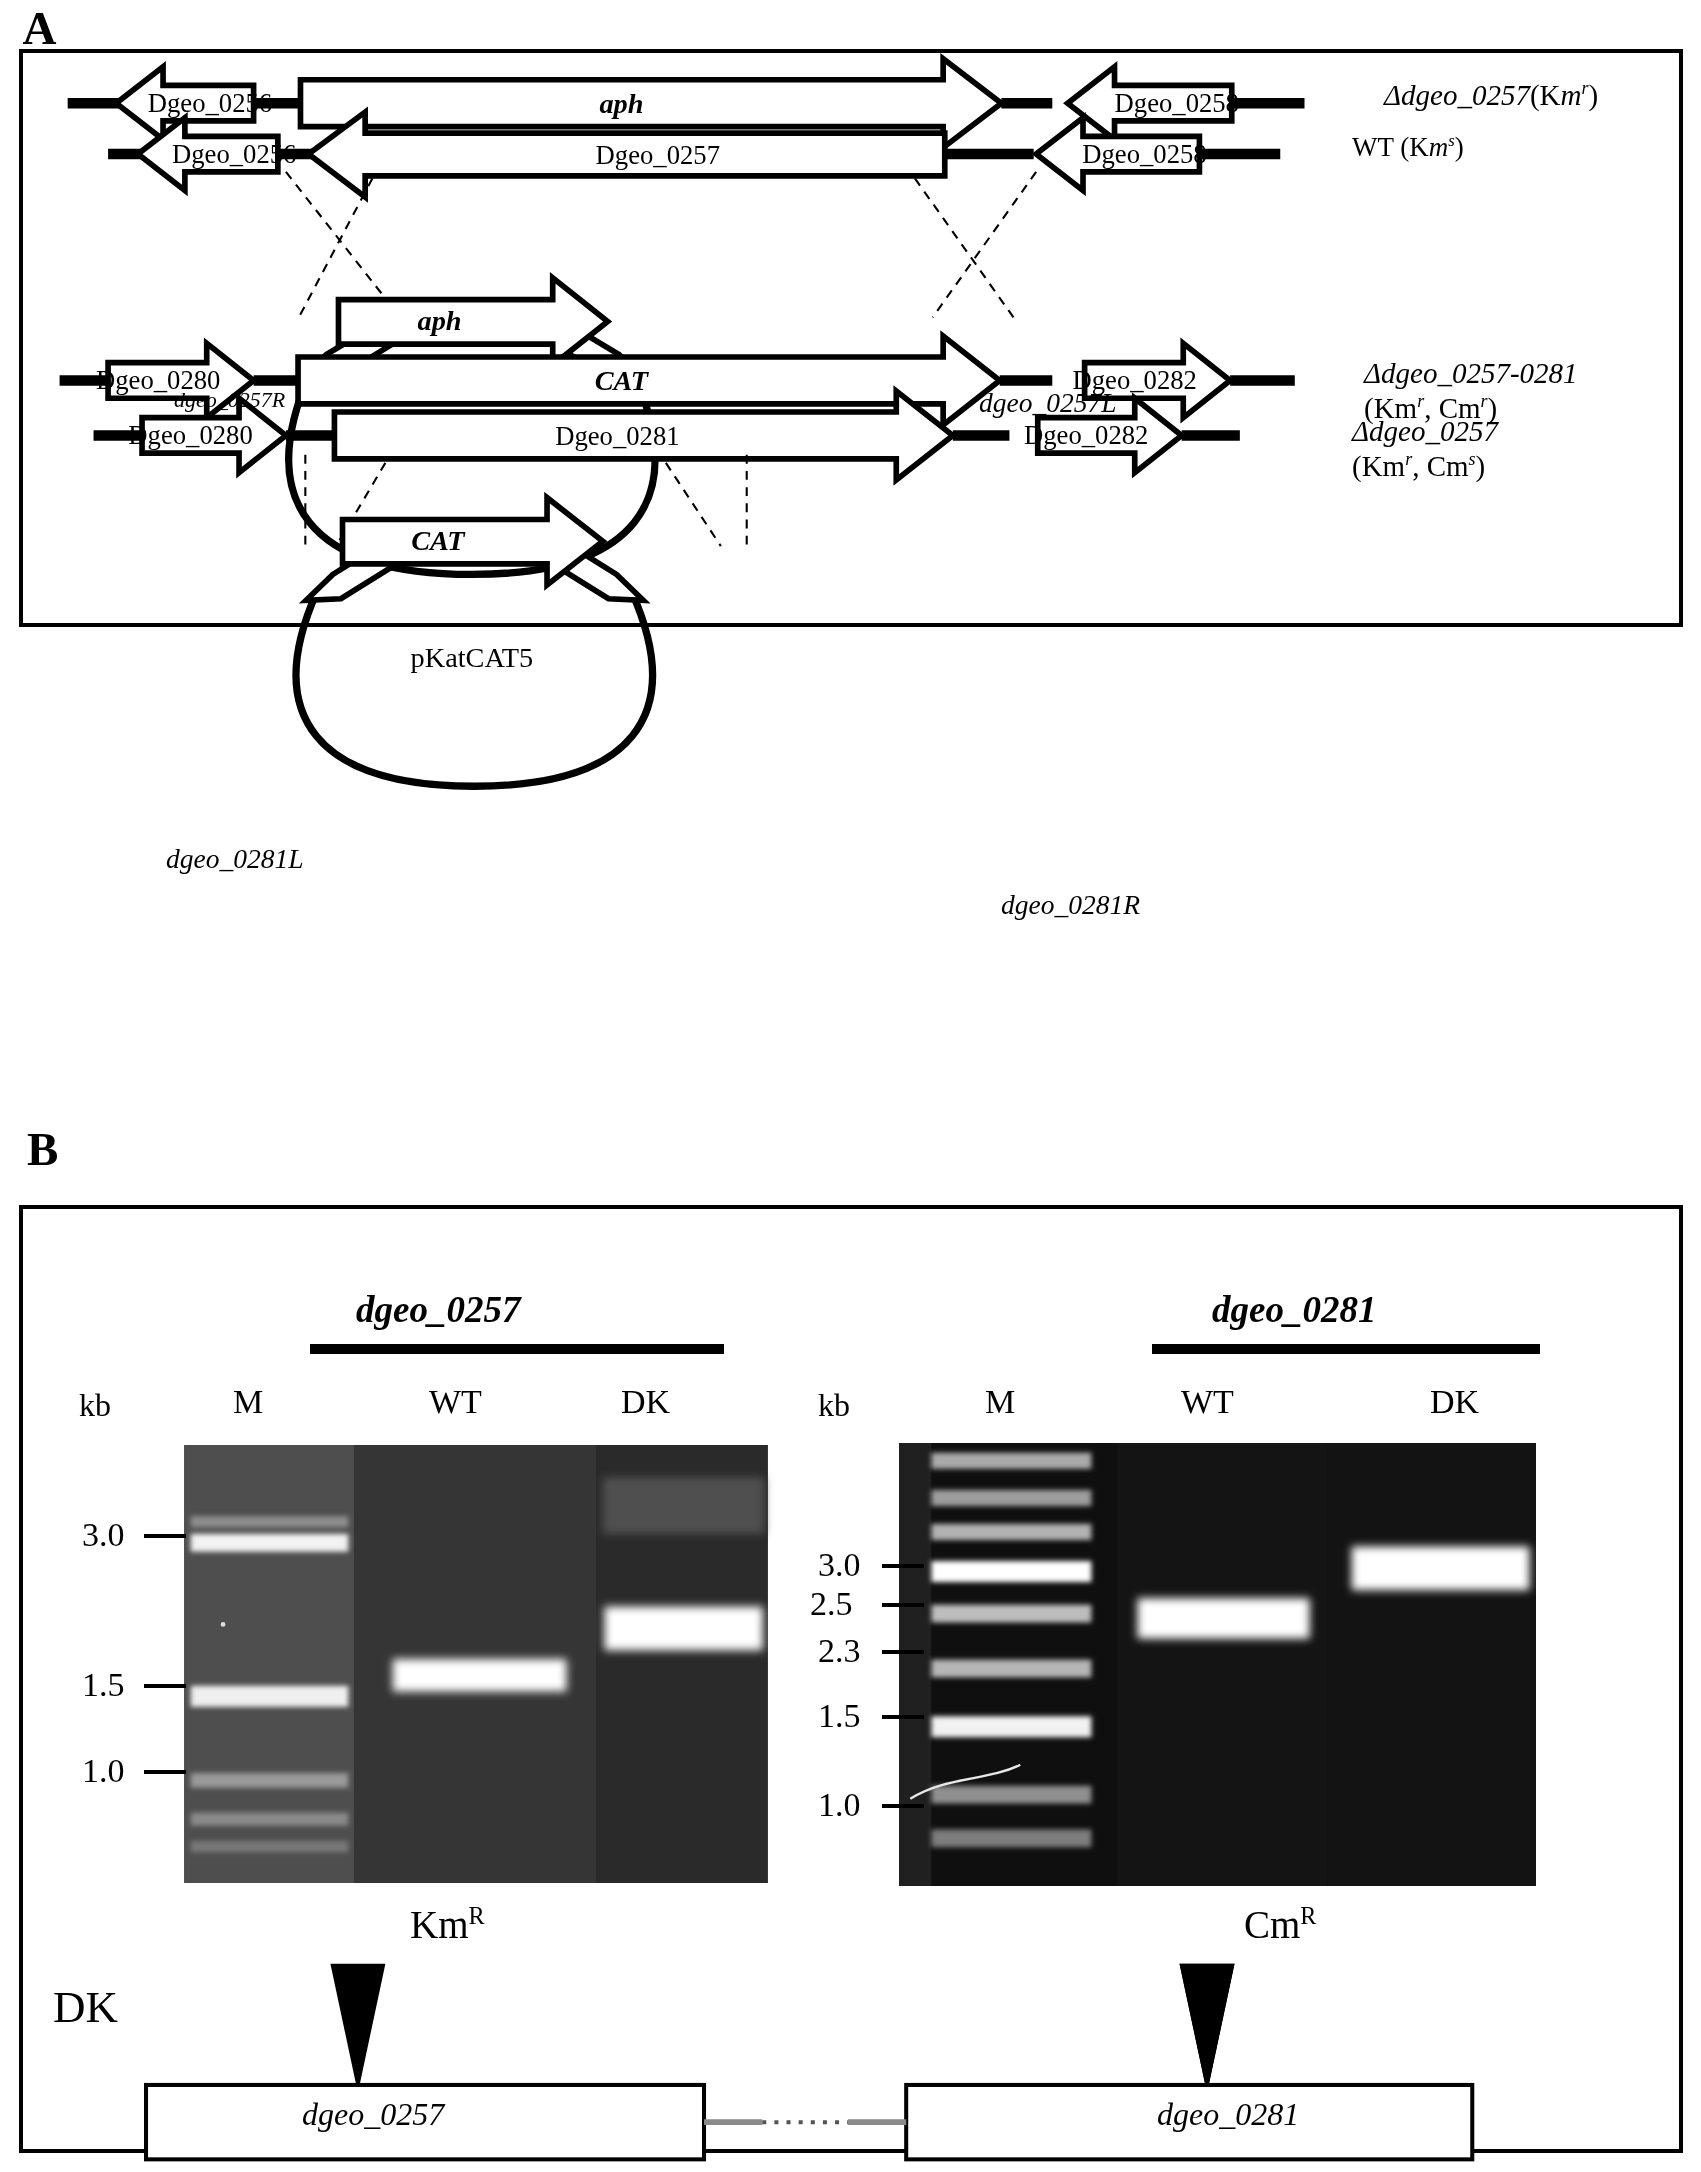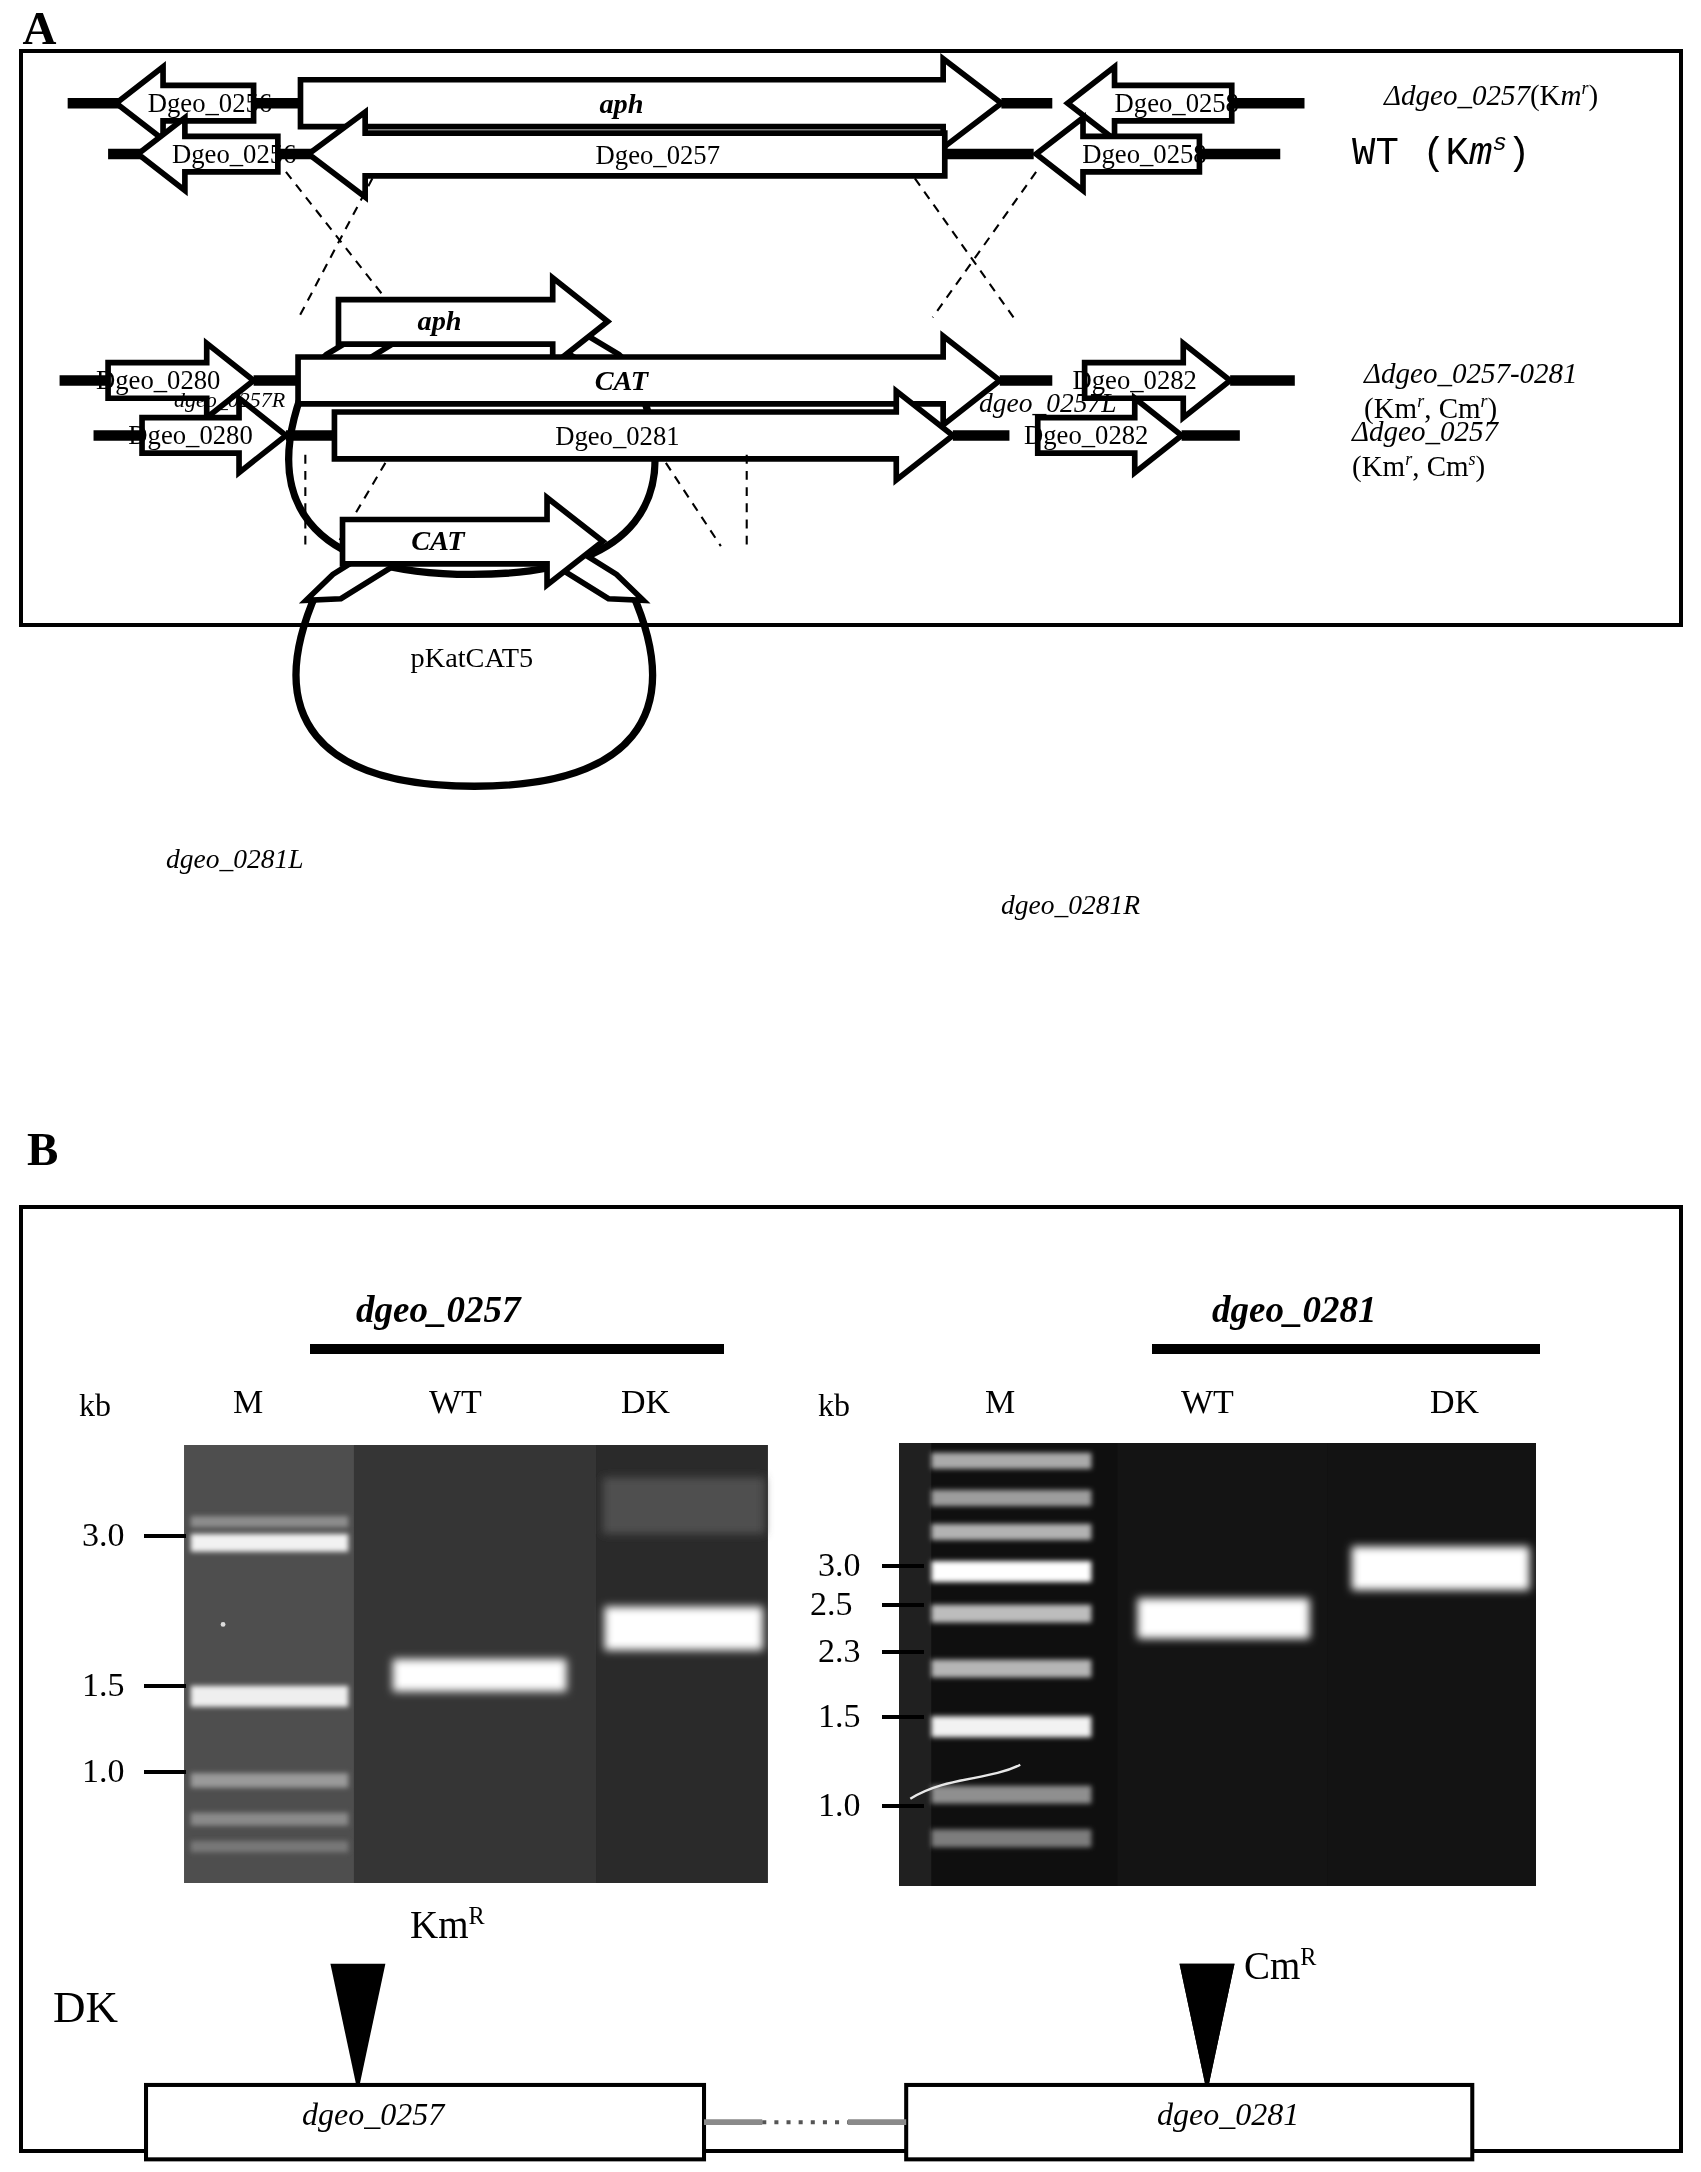--- a/index.html
+++ b/index.html
@@ -103,21 +103,21 @@
   <path class="gb" d="M 772 682 L 739 650 L 662 602 L 644 627 L 729 680 Z" stroke-width="6"></path>
   <path class="gb" d="M 400 582 L 653 582 L 653 555 L 722 609 L 653 663 L 653 637 L 400 637 Z"></path>
   <text class="txti" x="518" y="620">CAT</text>
   <text class="txt" x="560" y="765" style="font-size:35px;">pKatCAT5</text>
 </svg>
 
 <div class="lbl" style="left:1352px;top:79px;font-size:29px;margin-left:32px;">
   <span class="ital">Δdgeo_0257</span><span>(K</span><span class="ital">m</span><sup class="ital">r</sup><span>)</span>
 </div>
 
-<div class="lbl" style="left:1352px;top:132px;font-size:39px;font-family:Liberation Mono, monospace;">
+<div class="lbl" style="left:1352px;top:132px;font-size:27px;">
   <span>WT (K</span><span class="ital">m</span><sup class="ital">s</sup><span>)</span>
 </div>
 
 <div class="lbl" style="left:1352px;top:356px;font-size:29px;line-height:1.22;margin-left:12px;">
   <div><span class="ital">Δdgeo_0257-0281</span></div>
   <div><span>(Km</span><sup class="ital">r</sup><span>, Cm</span><sup class="ital">r</sup><span>)</span></div>
 </div>
 
 <div class="lbl" style="left:1352px;top:414px;font-size:29px;line-height:1.22;">
   <div><span class="ital">Δdgeo_0257</span></div>
@@ -236,21 +236,21 @@
 <div class="lbl" style="left:818px;top:1697px;font-size:34px;">1.5</div>
 <div style="position:absolute;left:882px;top:1715px;width:42px;height:4px;background:#000;"></div>
 <div class="lbl" style="left:818px;top:1786px;font-size:34px;">1.0</div>
 <div style="position:absolute;left:882px;top:1804px;width:42px;height:4px;background:#000;"></div>
 
 <div class="lbl" style="left:53px;top:1981px;font-size:45px;">DK</div>
 
 <div class="lbl" style="left:410px;top:1902px;font-size:39px;">
   <span>Km</span><sup>R</sup>
 </div>
-<div class="lbl" style="left:1244px;top:1902px;font-size:39px;margin-top:41px;">
+<div class="lbl" style="left:1244px;top:1902px;font-size:39px;">
   <span>Cm</span><sup>R</sup>
 </div>
 
 <svg style="position:absolute;left:146px;top:1941px;" width="1391" height="186" viewBox="0 0 1720 230">
 
   <polygon points="228,28 296,28 262,188" fill="#000"></polygon>
   <polygon points="1278,28 1346,28 1312,188"></polygon>
   <polygon points="1278,28 1346,28 1312,188" fill="#000"></polygon>
 
   <rect x="0" y="178" width="690" height="92" fill="#fff" stroke="#000" stroke-width="5"></rect>

